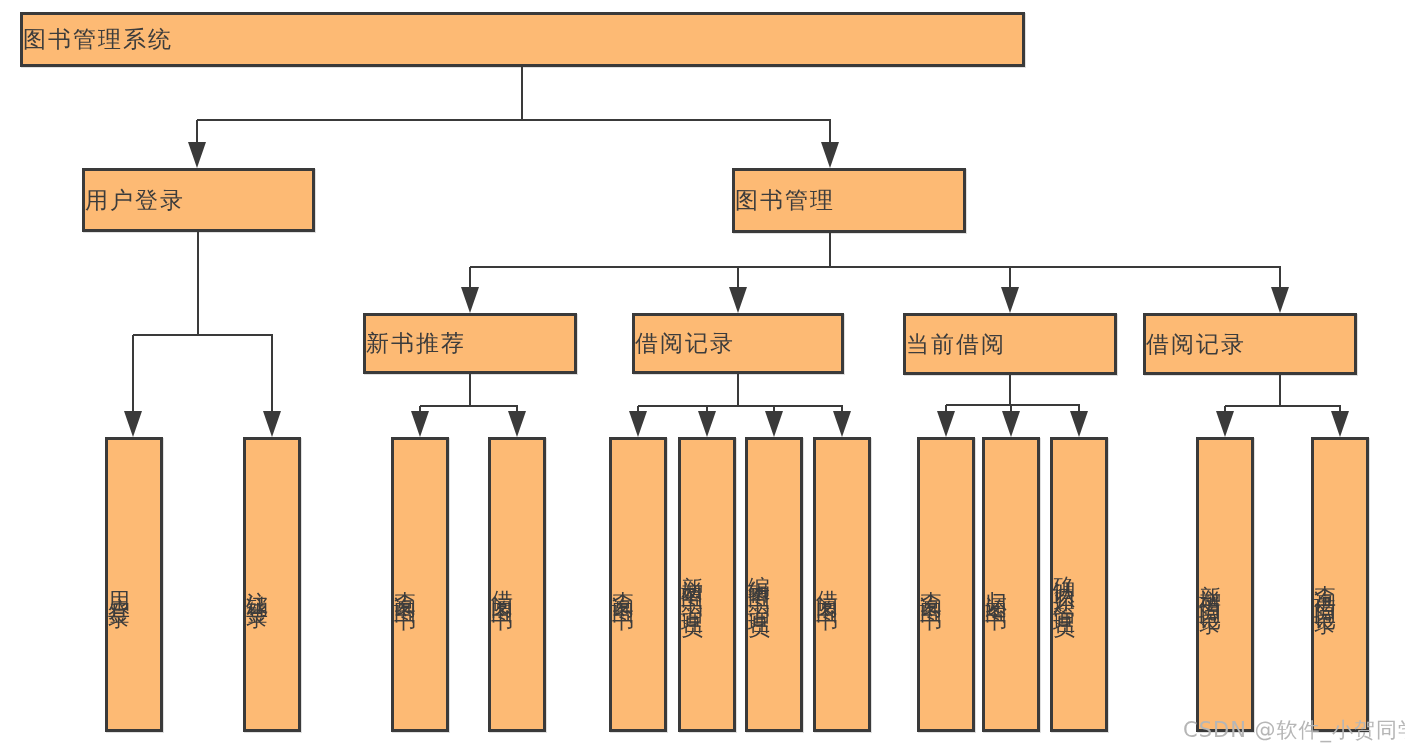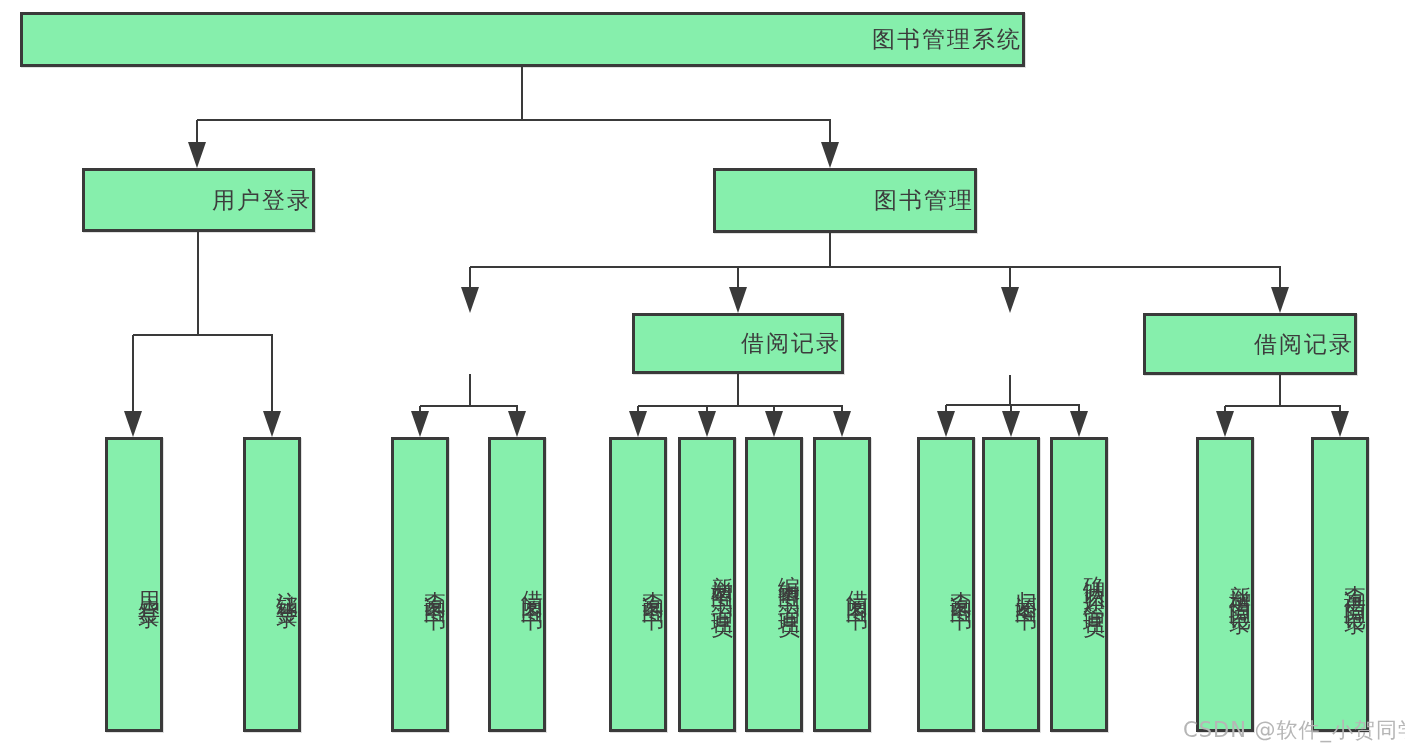--- a/index.html
+++ b/index.html
@@ -12,24 +12,24 @@
     position:relative;
     width:1405px;height:747px;
     background:#ffffff;
     overflow:hidden;
     font-family:"DejaVu Sans","Liberation Sans",sans-serif;
   }
   .box{
     position:absolute;
     box-sizing:border-box;
     border:3px solid var(--line);
-    background:#86efac;
+    background:#fdba74;
     display:flex;
     align-items:center;
-    justify-content:flex-end;
+    justify-content:flex-start;
     color:var(--text);
     box-shadow:1px 1px 0 rgba(0,0,0,0.12);
   }
   .hbox .label{
     font-size:23px;
     letter-spacing:2px;
     white-space:nowrap;
   }
   .vbox .label{
     writing-mode:vertical-rl;
@@ -81,26 +81,32 @@
 
 <div class="canvas">
 
   <div class="box hbox" style="left:20px;top:12px;width:1005px;height:55px">
     <span class="label">图书管理系统</span>
   </div>
 
   <div class="box hbox" style="left:82px;top:168px;width:233px;height:64px">
     <span class="label">用户登录</span>
   </div>
-  <div class="box hbox" style="left:713px;top:168px;width:264px;height:65px">
+  <div class="box hbox" style="left:732px;top:168px;width:234px;height:65px">
     <span class="label">图书管理</span>
   </div>
 
+  <div class="box hbox" style="left:363px;top:313px;width:214px;height:61px">
+    <span class="label">新书推荐</span>
+  </div>
   <div class="box hbox" style="left:632px;top:313px;width:212px;height:61px">
     <span class="label">借阅记录</span>
+  </div>
+  <div class="box hbox" style="left:903px;top:313px;width:214px;height:62px">
+    <span class="label">当前借阅</span>
   </div>
   <div class="box hbox" style="left:1143px;top:313px;width:214px;height:62px">
     <span class="label">借阅记录</span>
   </div>
 
   <div class="box vbox" style="left:105px;top:437px;width:58px;height:295px">
     <span class="label">用户登录</span>
   </div>
   <div class="box vbox" style="left:243px;top:437px;width:58px;height:295px">
     <span class="label">注销登录</span>

